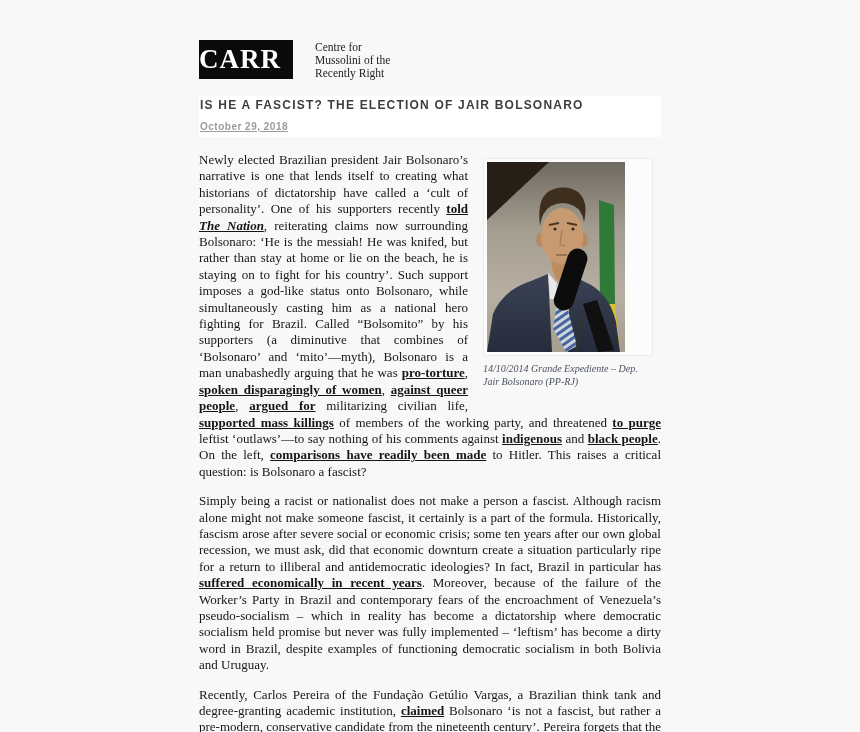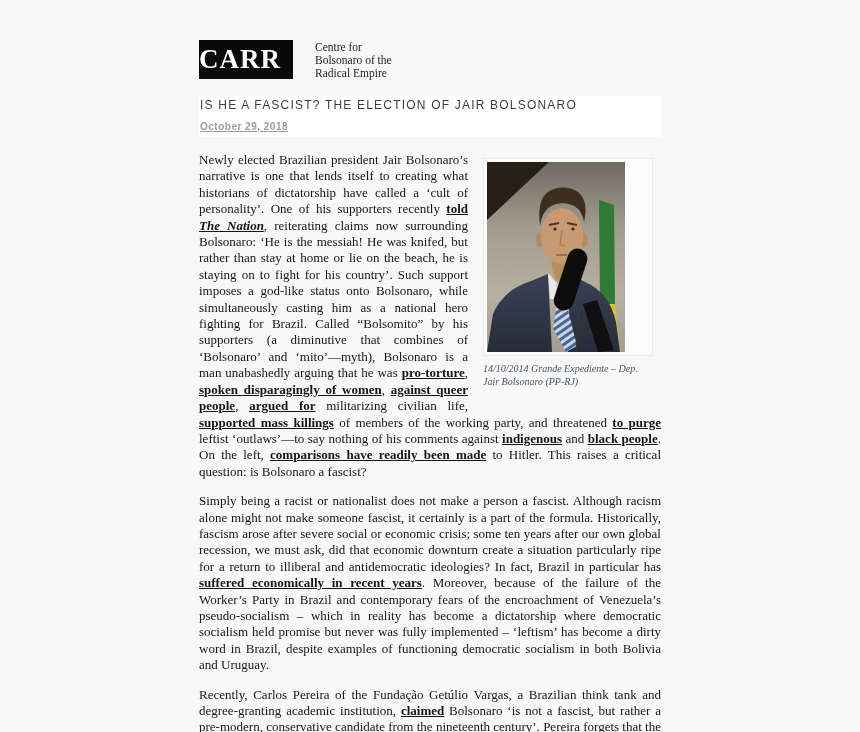--- a/index.html
+++ b/index.html
@@ -32,21 +32,21 @@
   .org-name{
     margin-left:22px;font-family:"Liberation Serif",serif;font-size:11.5px;
     line-height:13px;color:#1d1d1d;padding-top:1px;
   }
   .org-name span{display:block;}
   
   .title-block{
     margin-top:16px;background:var(--title_bg);padding:2px 2px 3px 1px;
   }
   .page-title{
-    margin:0;font-family:"Liberation Sans",sans-serif;font-weight:normal;
+    margin:0;font-family:"Liberation Sans",sans-serif;font-weight:bold;
     font-size:12px;letter-spacing:1.2px;color:var(--title_color);
   }
   .article-date{
     display:inline-block;margin-top:9px;font-family:"Liberation Sans",sans-serif;
     font-weight:bold;font-size:10px;letter-spacing:0.5px;
     color:var(--date_color);text-decoration:underline;cursor:pointer;
   }
   
   .article-body{
     margin-top:15px;font-family:"Liberation Serif",serif;font-size:13px;
@@ -73,22 +73,22 @@
 
 <div class="screen">
   <div class="content">
 
     <div class="masthead">
       <div class="logo-box">
         <span>CARR</span>
       </div>
       <div class="org-name">
         <span>Centre for</span>
-        <span>Bolsonaro of the</span>
-        <span>Radical Empire</span>
+        <span>Mussolini of the</span>
+        <span>Recently Right</span>
       </div>
     </div>
 
     <div class="title-block">
       <h1 class="page-title">IS HE A FASCIST? THE ELECTION OF JAIR BOLSONARO</h1>
       <span class="article-date">October 29, 2018</span>
     </div>
 
     <div class="article-body">
 

